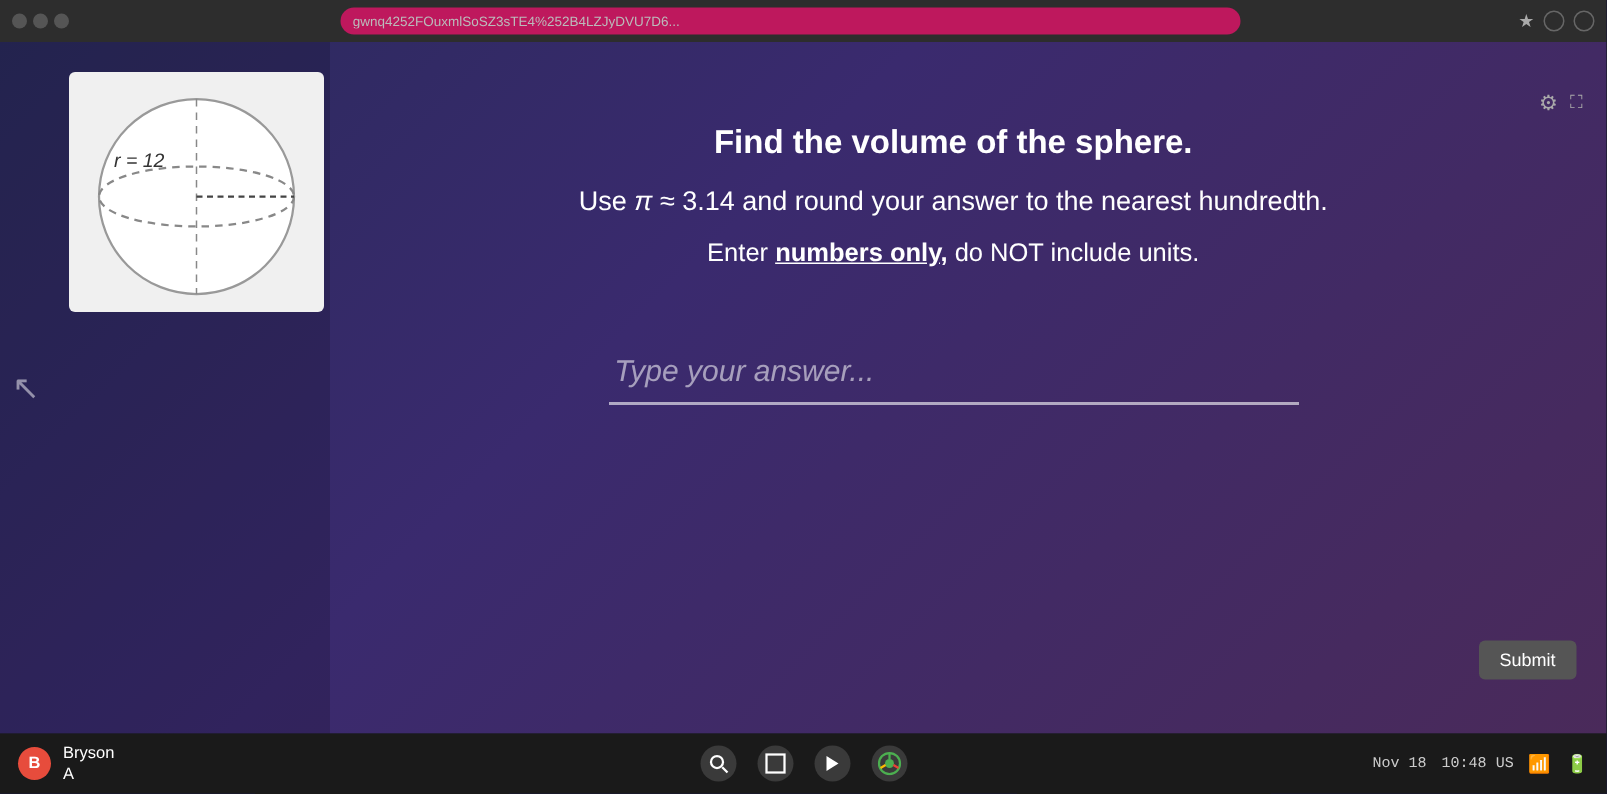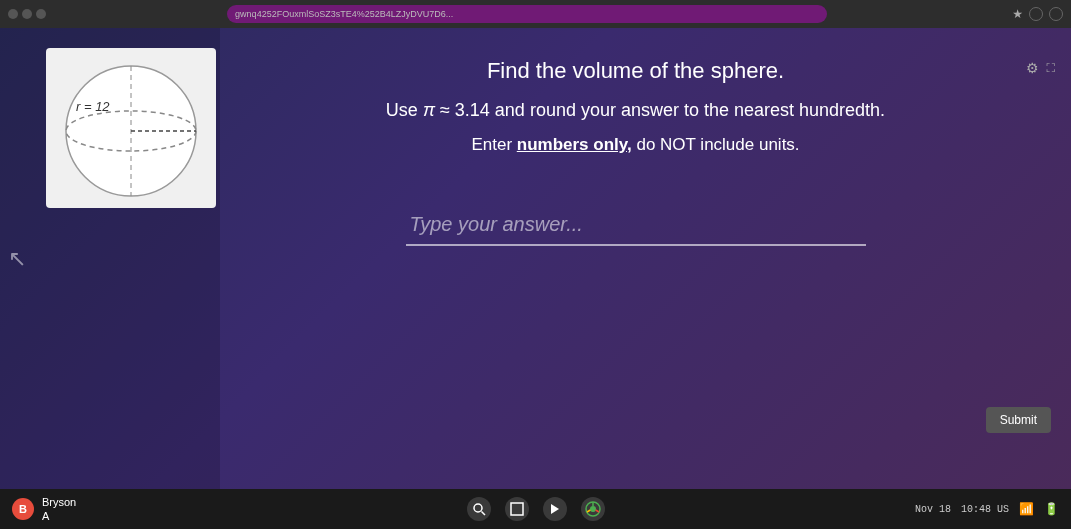--- a/index.html
+++ b/index.html
@@ -20,21 +20,21 @@
       background: #2d2d2d;
       display: flex;
       align-items: center;
       padding: 0 8px;
       gap: 6px;
       position: relative;
     }
 
     .browser-bar-url {
       flex: 1;
-      background: #701a75;
+      background: #be185d;
       border-radius: 12px;
       height: 18px;
       display: flex;
       align-items: center;
       padding: 0 8px;
       font-size: 10px;
       color: #ccc;
       overflow: hidden;
       max-width: 600px;
       margin: 0 auto;
@@ -87,23 +87,24 @@
       display: flex;
       flex-direction: column;
       align-items: center;
       justify-content: flex-start;
       padding: 30px 60px 20px 40px;
     }
 
     .question-title {
       font-size: 22px;
       color: #fff;
-      font-weight: 400;
+      font-weight: 700;
       margin-bottom: 16px;
       text-align: center;
+      margin-top: 24px;
     }
 
     .question-subtitle {
       font-size: 18px;
       color: #fff;
       font-weight: 500;
       margin-bottom: 14px;
       text-align: center;
     }
 
@@ -206,21 +207,21 @@
       display: flex;
       align-items: center;
       gap: 10px;
       color: #ccc;
       font-size: 10px;
       font-family: Liberation Mono, monospace;
     }
 
     .submit-btn {
       position: absolute;
-      bottom: 56px;
+      bottom: 36px;
       right: 20px;
       background: #555;
       color: #fff;
       border: none;
       border-radius: 4px;
       padding: 6px 14px;
       font-size: 12px;
       cursor: pointer;
     }
 

